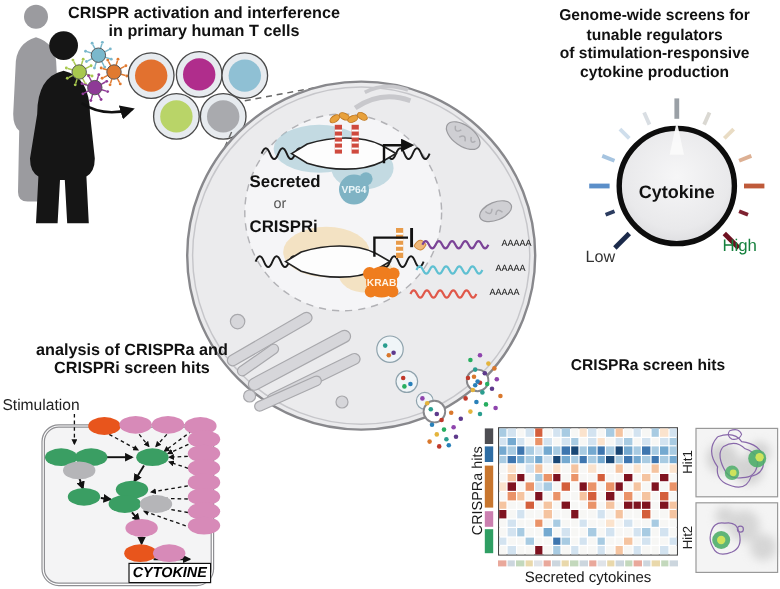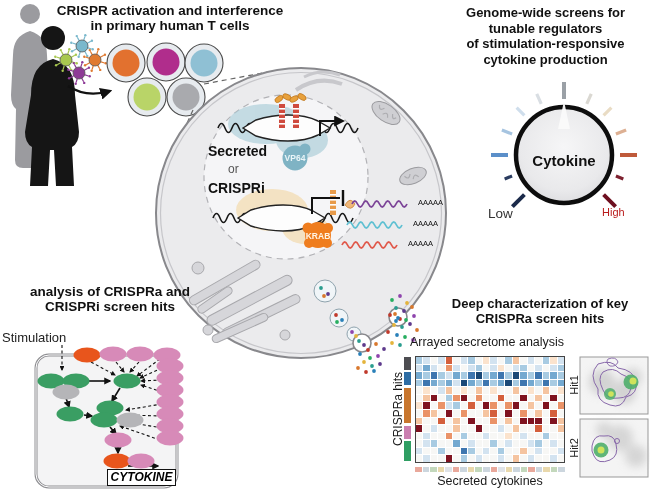--- a/index.html
+++ b/index.html
@@ -11,21 +11,21 @@
   .ctr{text-align:center;}
   .tl-title{left:50px;top:3px;width:240px;font-size:13.5px;line-height:15px;}
   .tr-title{left:443px;top:5px;width:205px;font-size:13px;line-height:15.5px;}
   .bl-title{left:20px;top:284px;width:180px;font-size:13.5px;line-height:15px;}
   .br-title{left:432px;top:297px;width:216px;font-size:13px;line-height:14.5px;}
   .arrayed{left:398px;top:335px;width:178px;font-size:12.5px;color:#1a1a1a;}
   .secreted{left:415px;top:474px;width:150px;font-size:12.5px;color:#1a1a1a;}
   .stimulation{left:2px;top:330px;font-size:13px;color:#222;}
   .singlecell{left:572px;top:329px;width:78px;font-size:12.5px;line-height:13.5px;color:#1a1a1a;}
   .lowlbl{left:488px;top:206px;width:40px;font-size:13.5px;color:#333;}
-  .highlbl{left:602px;top:206px;width:46px;font-size:11px;color:#b91c1c;}
+  .highlbl{left:602px;top:196px;width:46px;font-size:14px;color:#15803d;}
   .diallbl{left:514px;top:152px;width:100px;font-size:15px;}
   .crispra{left:208px;top:143px;font-size:14px;}
   .orlbl{left:228px;top:162px;font-size:12px;color:#555;}
   .crispri{left:208px;top:180px;font-size:14px;}
   .rot{transform:rotate(-90deg);}
   .crisprahits{left:348px;top:402px;width:100px;font-size:12px;color:#1a1a1a;}
   .hit1{left:554px;top:379px;width:40px;font-size:11px;color:#222;}
   .hit2{left:554px;top:442px;width:40px;font-size:11px;color:#222;}
   .mrnalbl{position:absolute;font-size:7.5px;color:#111;letter-spacing:0px;}
   .legend{position:absolute;left:2px;top:433px;width:92px;height:50px;background:#fff;
@@ -784,23 +784,21 @@
 
   <div class="txt bold ctr bl-title z3">
     <div>analysis of CRISPRa and</div>
     <div>CRISPRi screen hits</div>
   </div>
   <div class="txt stimulation z3">Stimulation</div>
 
   <div class="cytbox z3">CYTOKINE</div>
 
   <div class="txt bold ctr br-title z3">
-    <div>Deep characterization of key</div>
     <div>CRISPRa screen hits</div>
   </div>
-  <div class="txt ctr arrayed z3">Arrayed secretome analysis</div>
   <div class="txt ctr secreted z3">Secreted cytokines</div>
   <div class="txt ctr rot crisprahits z3">CRISPRa hits</div>
 
   <div class="txt ctr rot hit1 z3">Hit1</div>
   <div class="txt ctr rot hit2 z3">Hit2</div>
 
 </div>
 
 </body></html>

